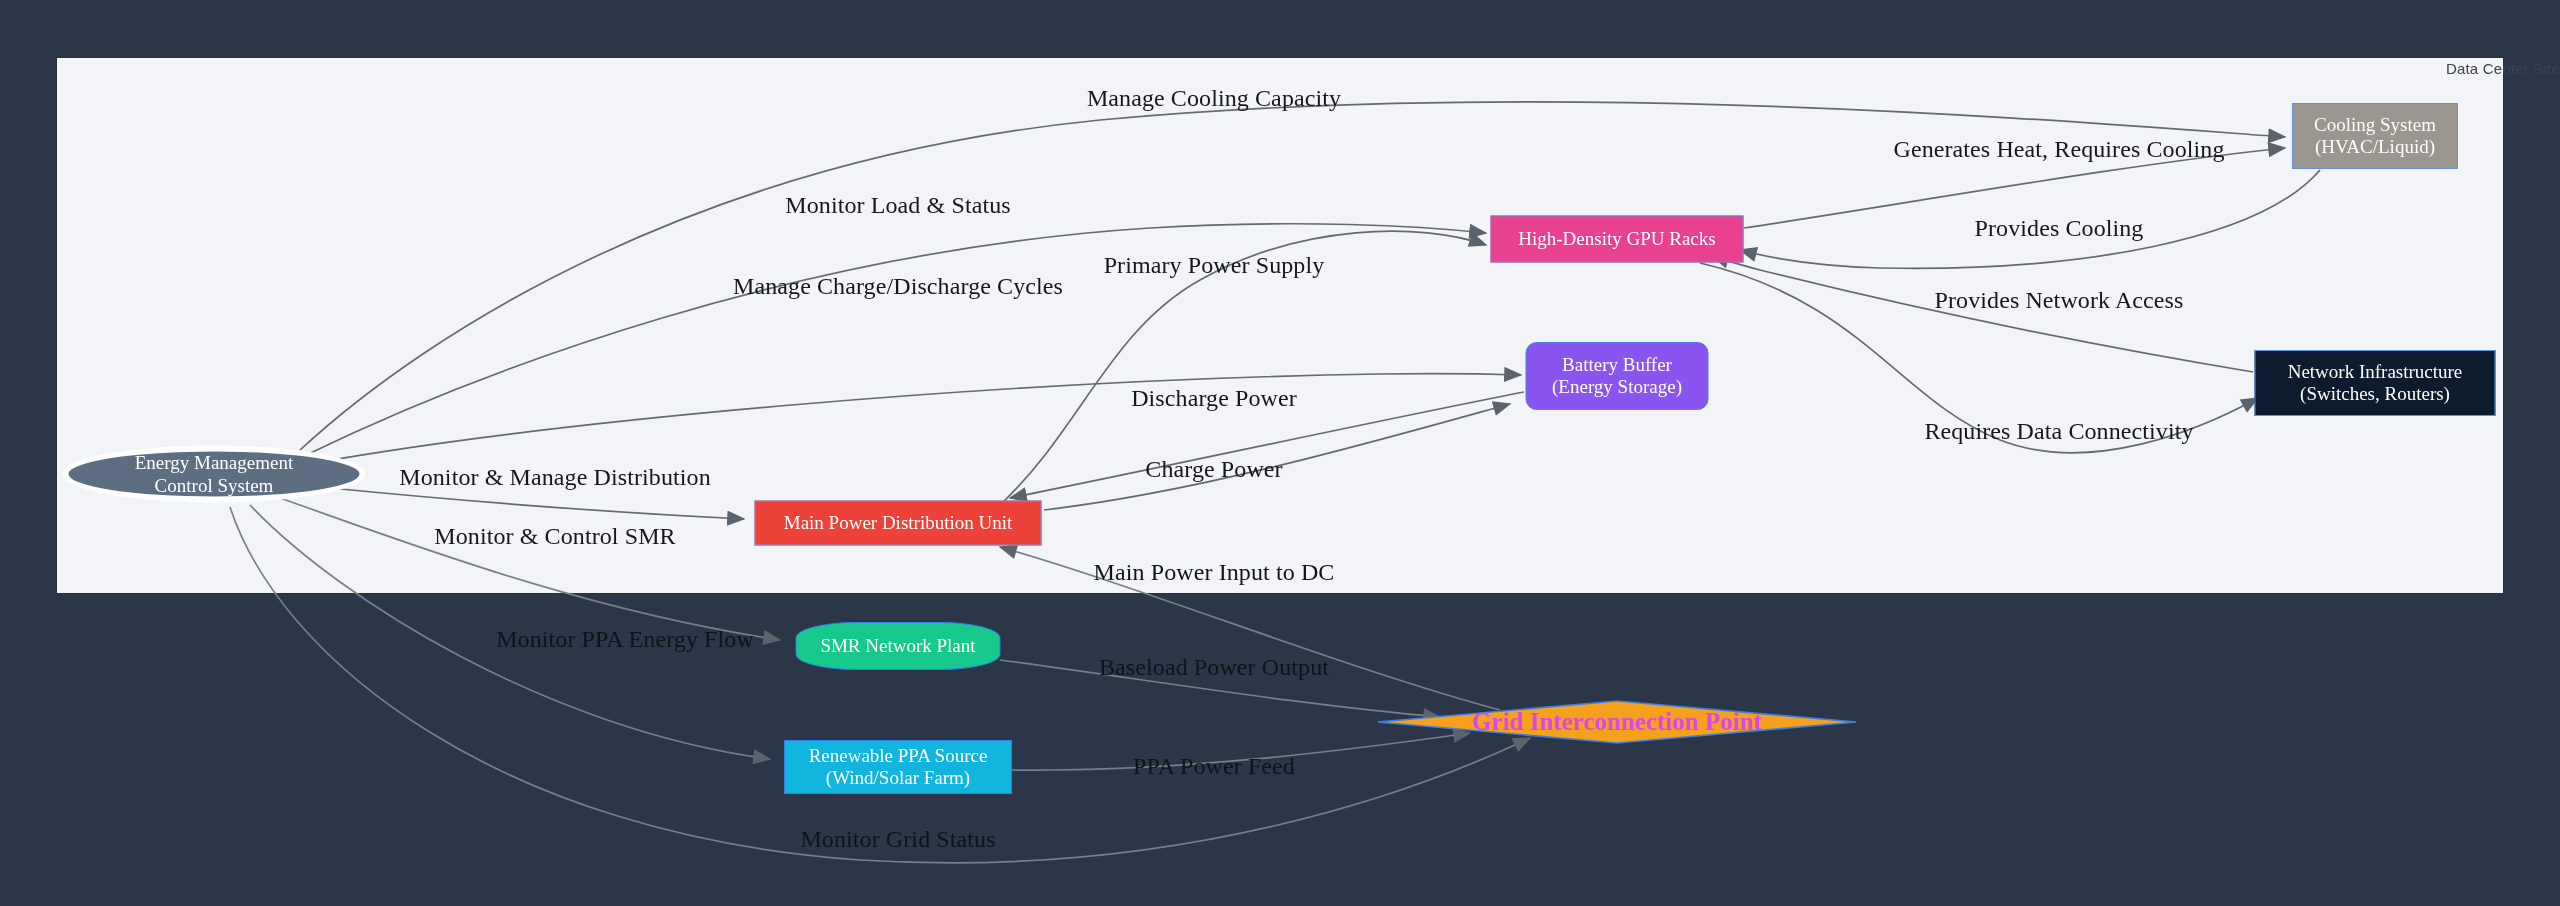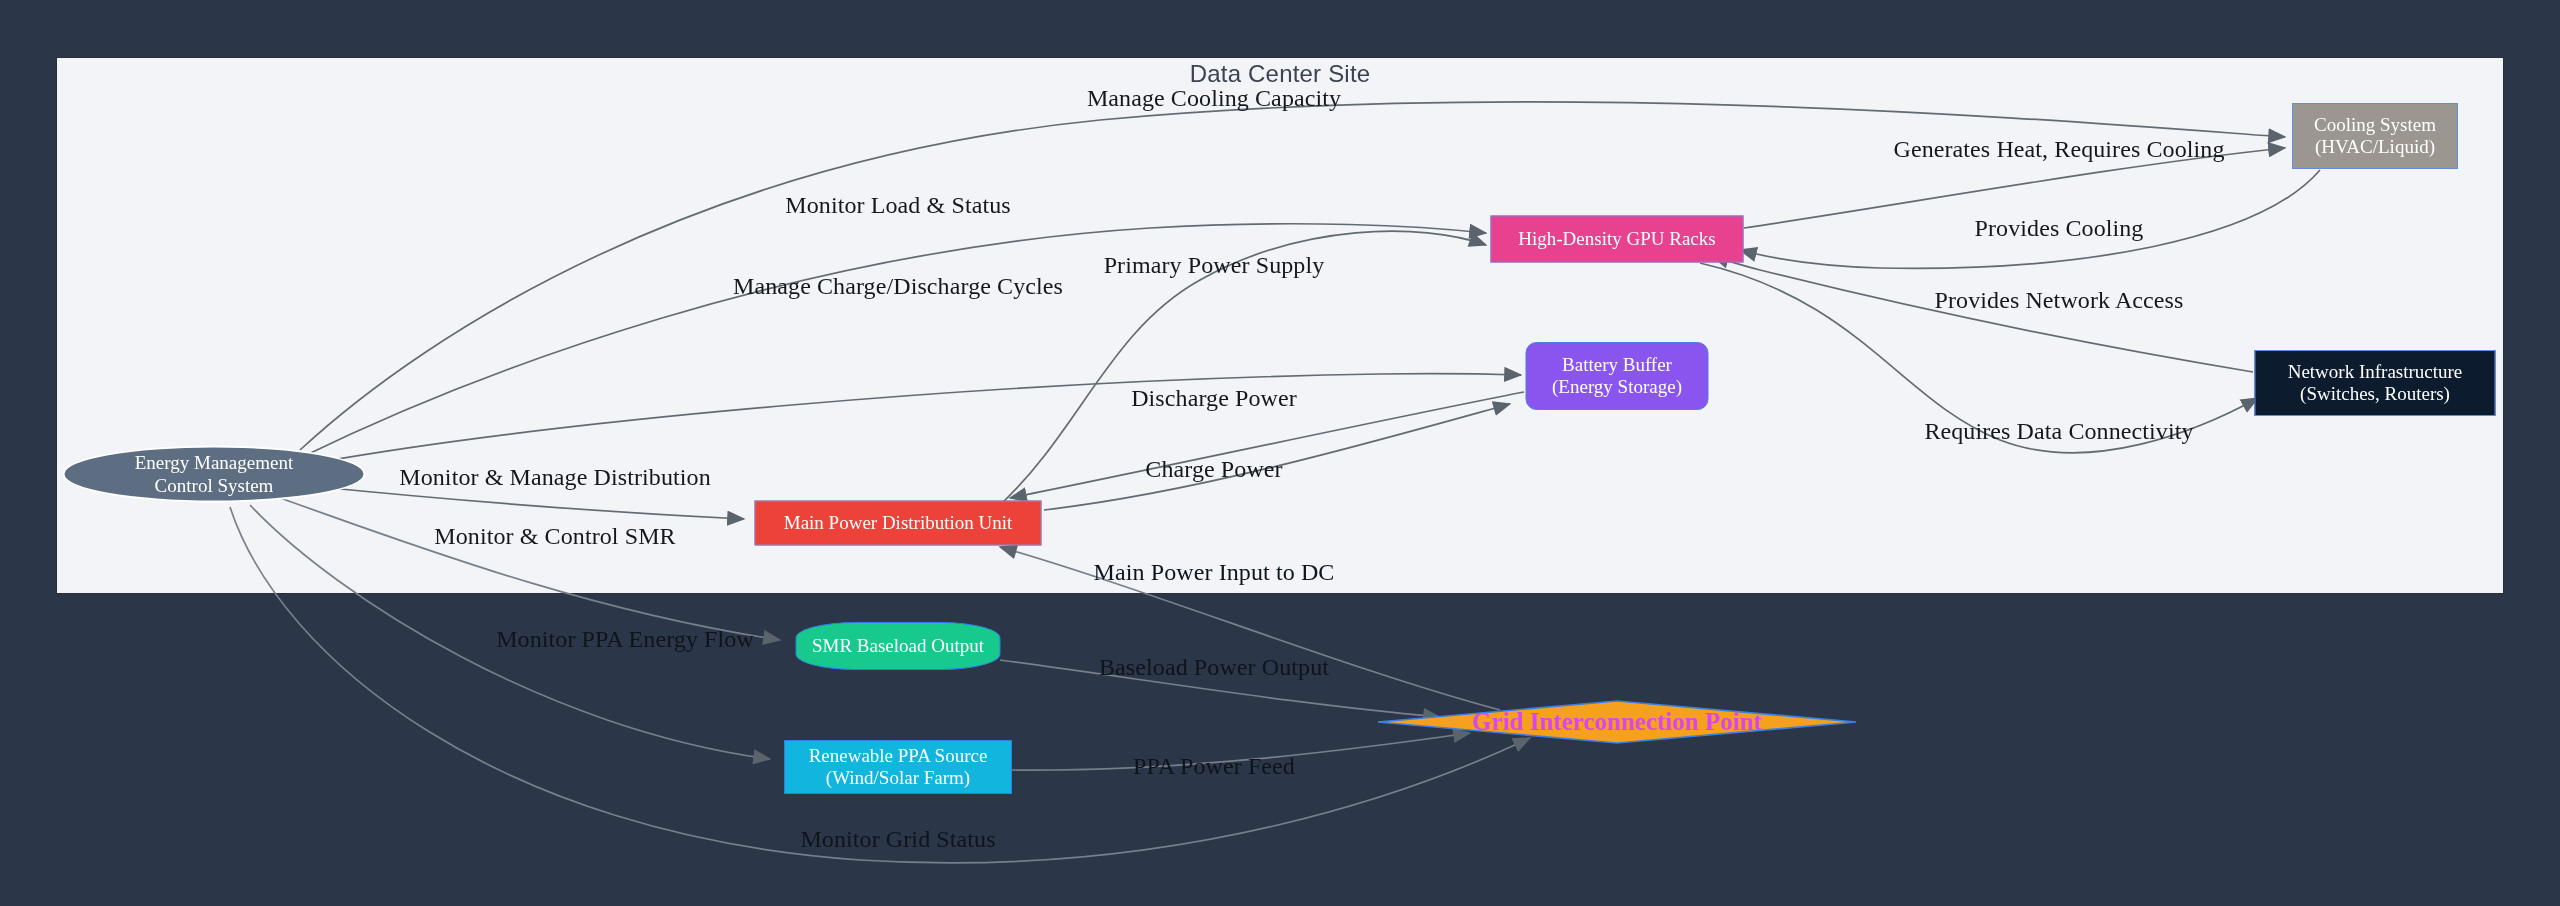--- a/index.html
+++ b/index.html
@@ -17,23 +17,23 @@
     position:absolute;
     left:56px;top:57px;
     width:2448px;height:537px;
     background:#f2f4f7;
     border:1px solid #2b3036;
     box-sizing:border-box;
   }
   .subgraph-title{
     position:absolute;
     left:0;right:0;top:60px;
-    text-align:center;
+    text-align:right;
     font-family:"Liberation Sans", sans-serif;
-    font-size:24px;
+    font-size:15px;
     color:#3b4351;
     letter-spacing:.2px;
     width:2560px;
   }
 
   
   #edges{position:absolute;left:0;top:0;width:2560px;height:906px;}
   .edge{fill:none;stroke:#636b72;stroke-width:1.7px;}
   .edge-in{stroke:#77808a;}
   .arrowhead{fill:#5b646d;}
@@ -63,21 +63,21 @@
     font-size:19px;
     line-height:1.16;
     transform:translate(-50%,-50%);
     white-space:nowrap;
   }
   .node .lbl{display:block;}
 
   
   .n-ellipse{
     background:#5d6e83;
-    border:2px solid #ffffff;
+    border:6px solid #ffffff;
     border-radius:50%;
   }
   
   .n-gpu{background:#e8418f;border:1.6px solid #7e7fd4;}
   
   .n-batt{background:#8a55ef;border:1.6px solid #4f7fe0;border-radius:11px;}
   
   .n-pdu{background:#ed4239;border:1.6px solid #8090d8;}
   
   .n-cool{background:#9b968f;border:1.6px solid #5f8fdd;}
@@ -209,21 +209,21 @@
   </div>
 
   <div class="node n-net" style="left:2375px;top:383px;width:241px;height:66px;">
     <span>
       <span class="lbl">Network Infrastructure</span>
       <span class="lbl">(Switches, Routers)</span>
     </span>
   </div>
 
   <div class="node n-smr" style="left:898px;top:646px;width:205px;height:48px;">
-    <span class="lbl">SMR Baseload Output</span>
+    <span class="lbl">SMR Network Plant</span>
   </div>
 
   <div class="node n-ppa" style="left:898px;top:767px;width:228px;height:54px;">
     <span>
       <span class="lbl">Renewable PPA Source</span>
       <span class="lbl">(Wind/Solar Farm)</span>
     </span>
   </div>
 
   <div class="n-diamond-wrap" style="left:1617px;top:722px;width:480px;height:44px;">

